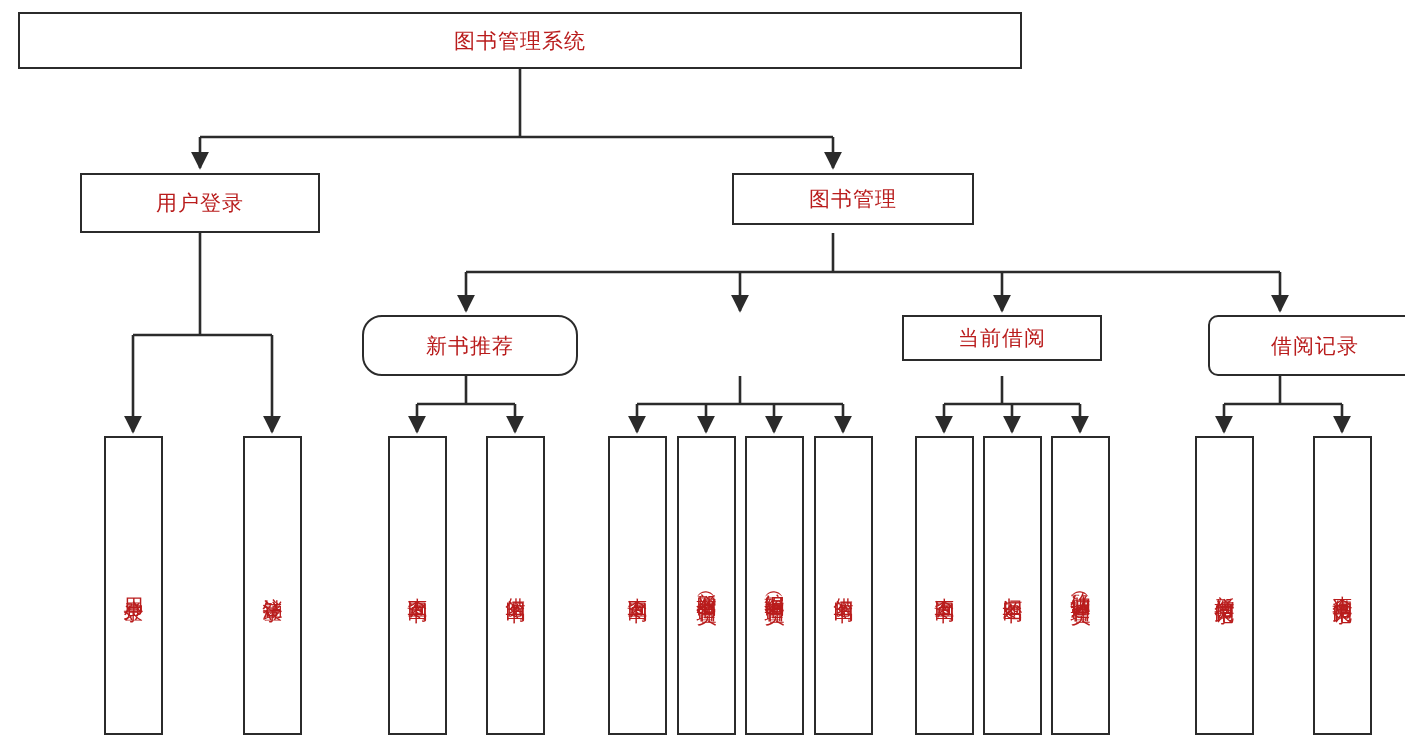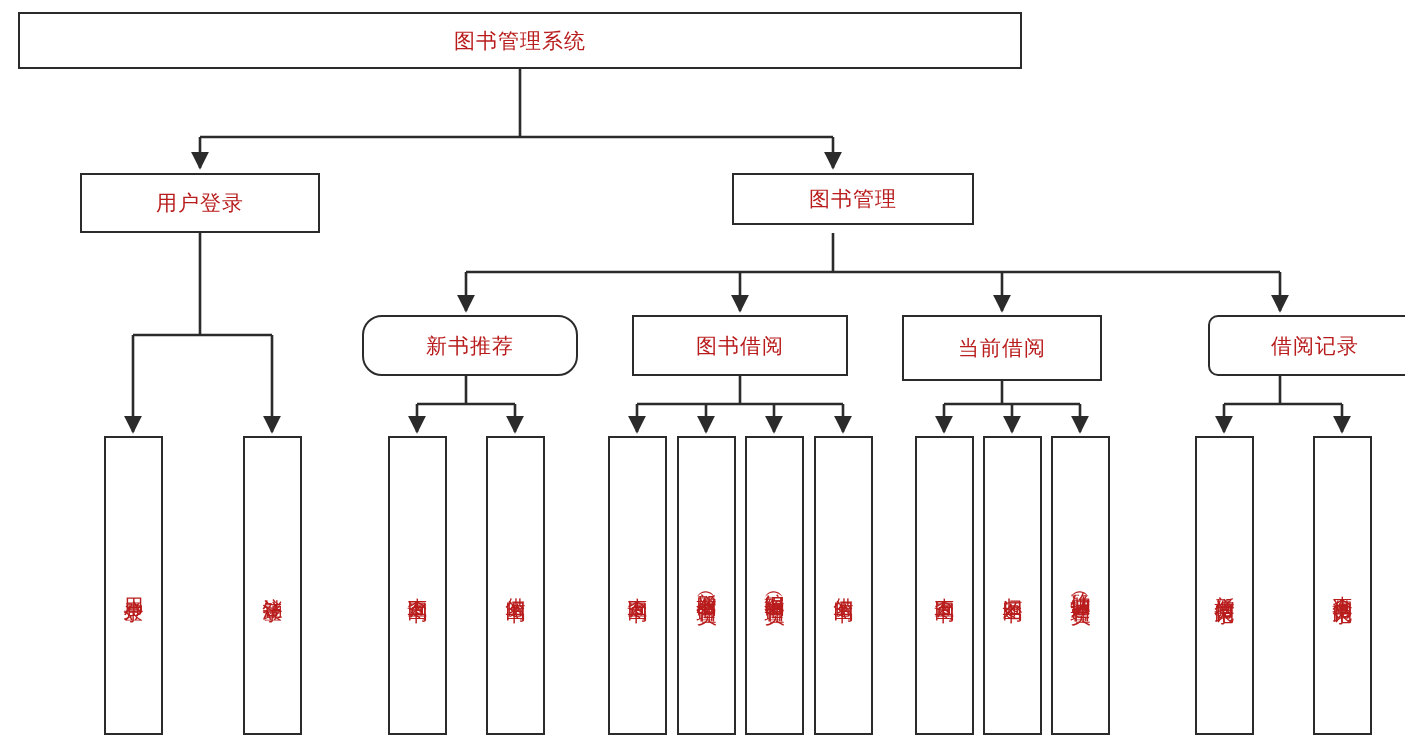--- a/index.html
+++ b/index.html
@@ -124,24 +124,21 @@
   <div class="node horiz" style="left:80px; top:173px; width:240px; height:60px;">
     <span class="label">用户登录</span>
   </div>
   <div class="node horiz" style="left:712px; top:173px; width:242px; height:52px;margin-left:20px;">
     <span class="label">图书管理</span>
   </div>
 
   <div class="node horiz" style="left:362px; top:315px; width:216px; height:61px;border-radius:20px;">
     <span class="label">新书推荐</span>
   </div>
-  <div class="node horiz" style="left:632px; top:315px; width:216px; height:61px;">
-    <span class="label">图书借阅</span>
-  </div>
-  <div class="node horiz" style="left:902px; top:315px; width:200px; height:66px;">
+  <div class="node horiz" style="left:902px; top:315px; width:200px; height:46px;">
     <span class="label">当前借阅</span>
   </div>
   <div class="node horiz" style="left:1208px; top:315px; width:214px; height:61px;border-radius:10px;">
     <span class="label">借阅记录</span>
   </div>
 
   <div class="node vert" style="left:104px; top:436px; width:59px; height:299px;">
     <span class="label">用户登录</span>
   </div>
   <div class="node vert" style="left:243px; top:436px; width:59px; height:299px;">

